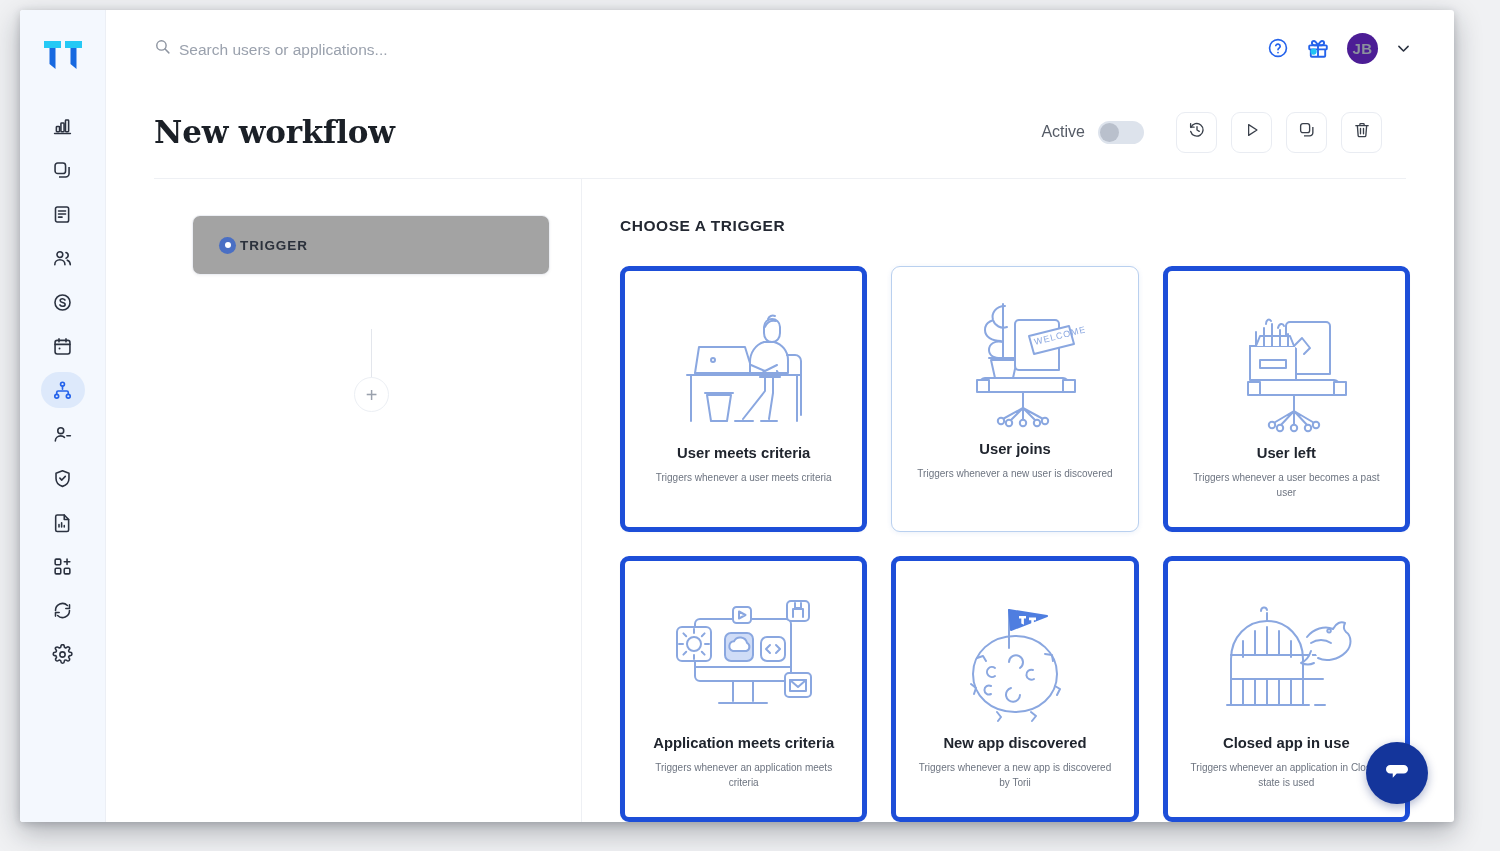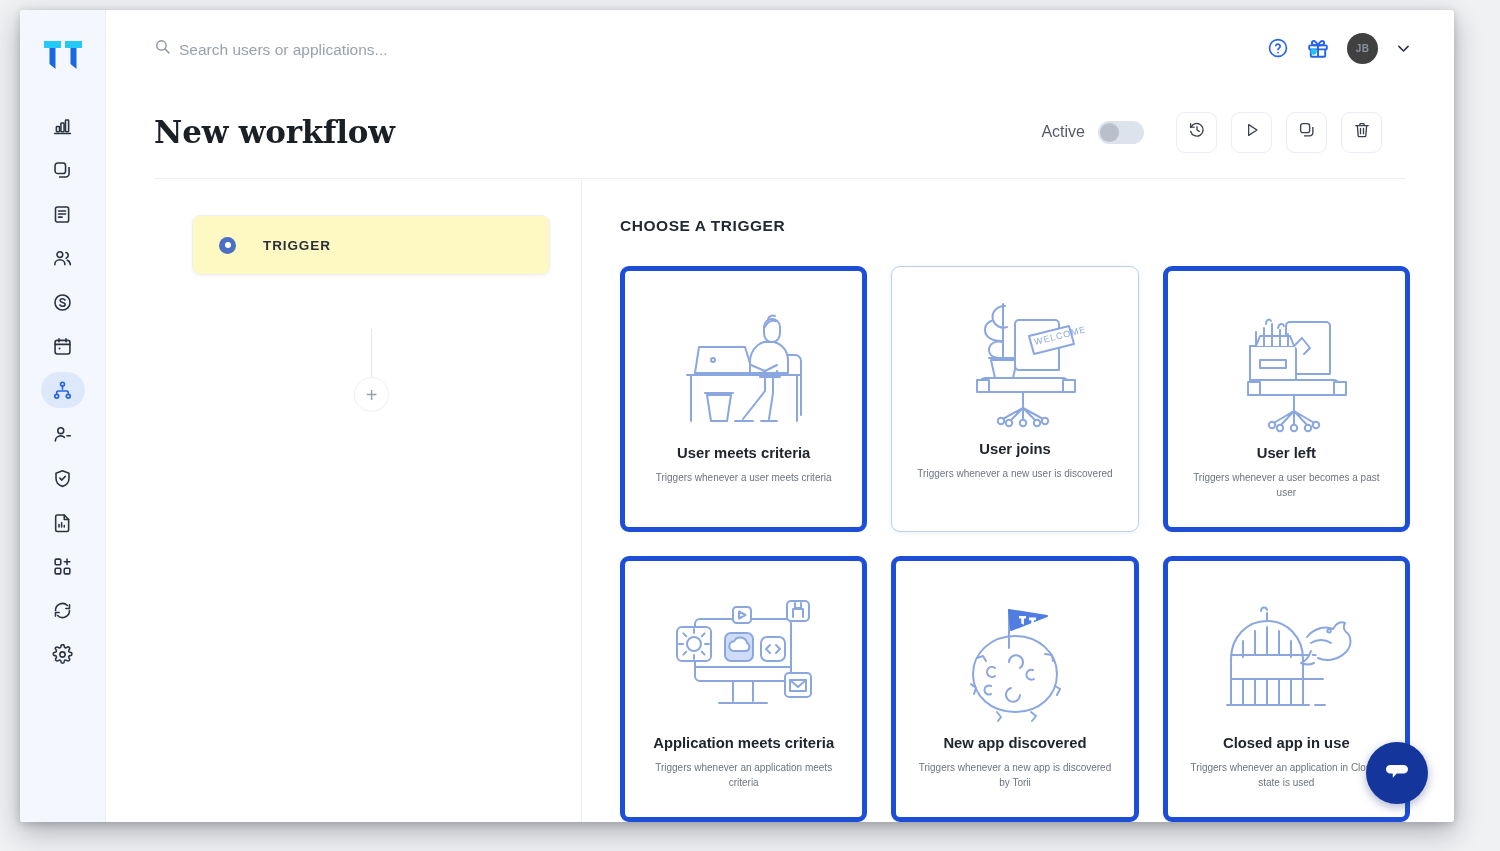--- a/index.html
+++ b/index.html
@@ -57,22 +57,22 @@
   #search-input {
     border: none; outline: none; background: transparent;
     font-family: "Liberation Sans", sans-serif;
     font-size: 15.5px; color: #868d99; width: 420px;
   }
   #search-input::placeholder { color: #9aa1ad; }
   #topbar-right { display: flex; align-items: center; gap: 17px; }
   .topbar-icon { cursor: pointer; display: flex; align-items: center; position: relative; }
   #avatar {
     width: 31px; height: 31px; border-radius: 50%;
-    background: #404040; color: #8b919d;
-    font-size: 10px; font-weight: bold; letter-spacing: .3px;
+    background: #4c1d95; color: #8b919d;
+    font-size: 15px; font-weight: bold; letter-spacing: .3px;
     display: flex; align-items: center; justify-content: center;
     cursor: pointer;
   }
 
   
   #title-row {
     display: flex; align-items: center;
     padding: 0 72px 0 48px;
     height: 92px; flex: 0 0 92px;
   }
@@ -120,22 +120,22 @@
     position: absolute; left: 86px; top: 36px;
     width: 358px;
     border: 1px solid #edeff4;
     border-radius: 8px;
     background: #fff;
     box-shadow: 0 1px 3px rgba(30,40,60,.05);
     overflow: hidden;
   }
   #trigger-node-head {
     height: 58px; display: flex; align-items: center;
-    padding: 0 26px; gap: 27px;
-    background: #fef9c3;
+    padding: 0 26px; gap: 4px;
+    background: #a3a3a3;
   }
   .trigger-dot {
     width: 17px; height: 17px; border-radius: 50%;
     background: #4a6fc4;
     display: flex; align-items: center; justify-content: center;
   }
   .trigger-dot i {
     width: 6px; height: 6px; border-radius: 50%;
     background: #fff; display: block;
   }

